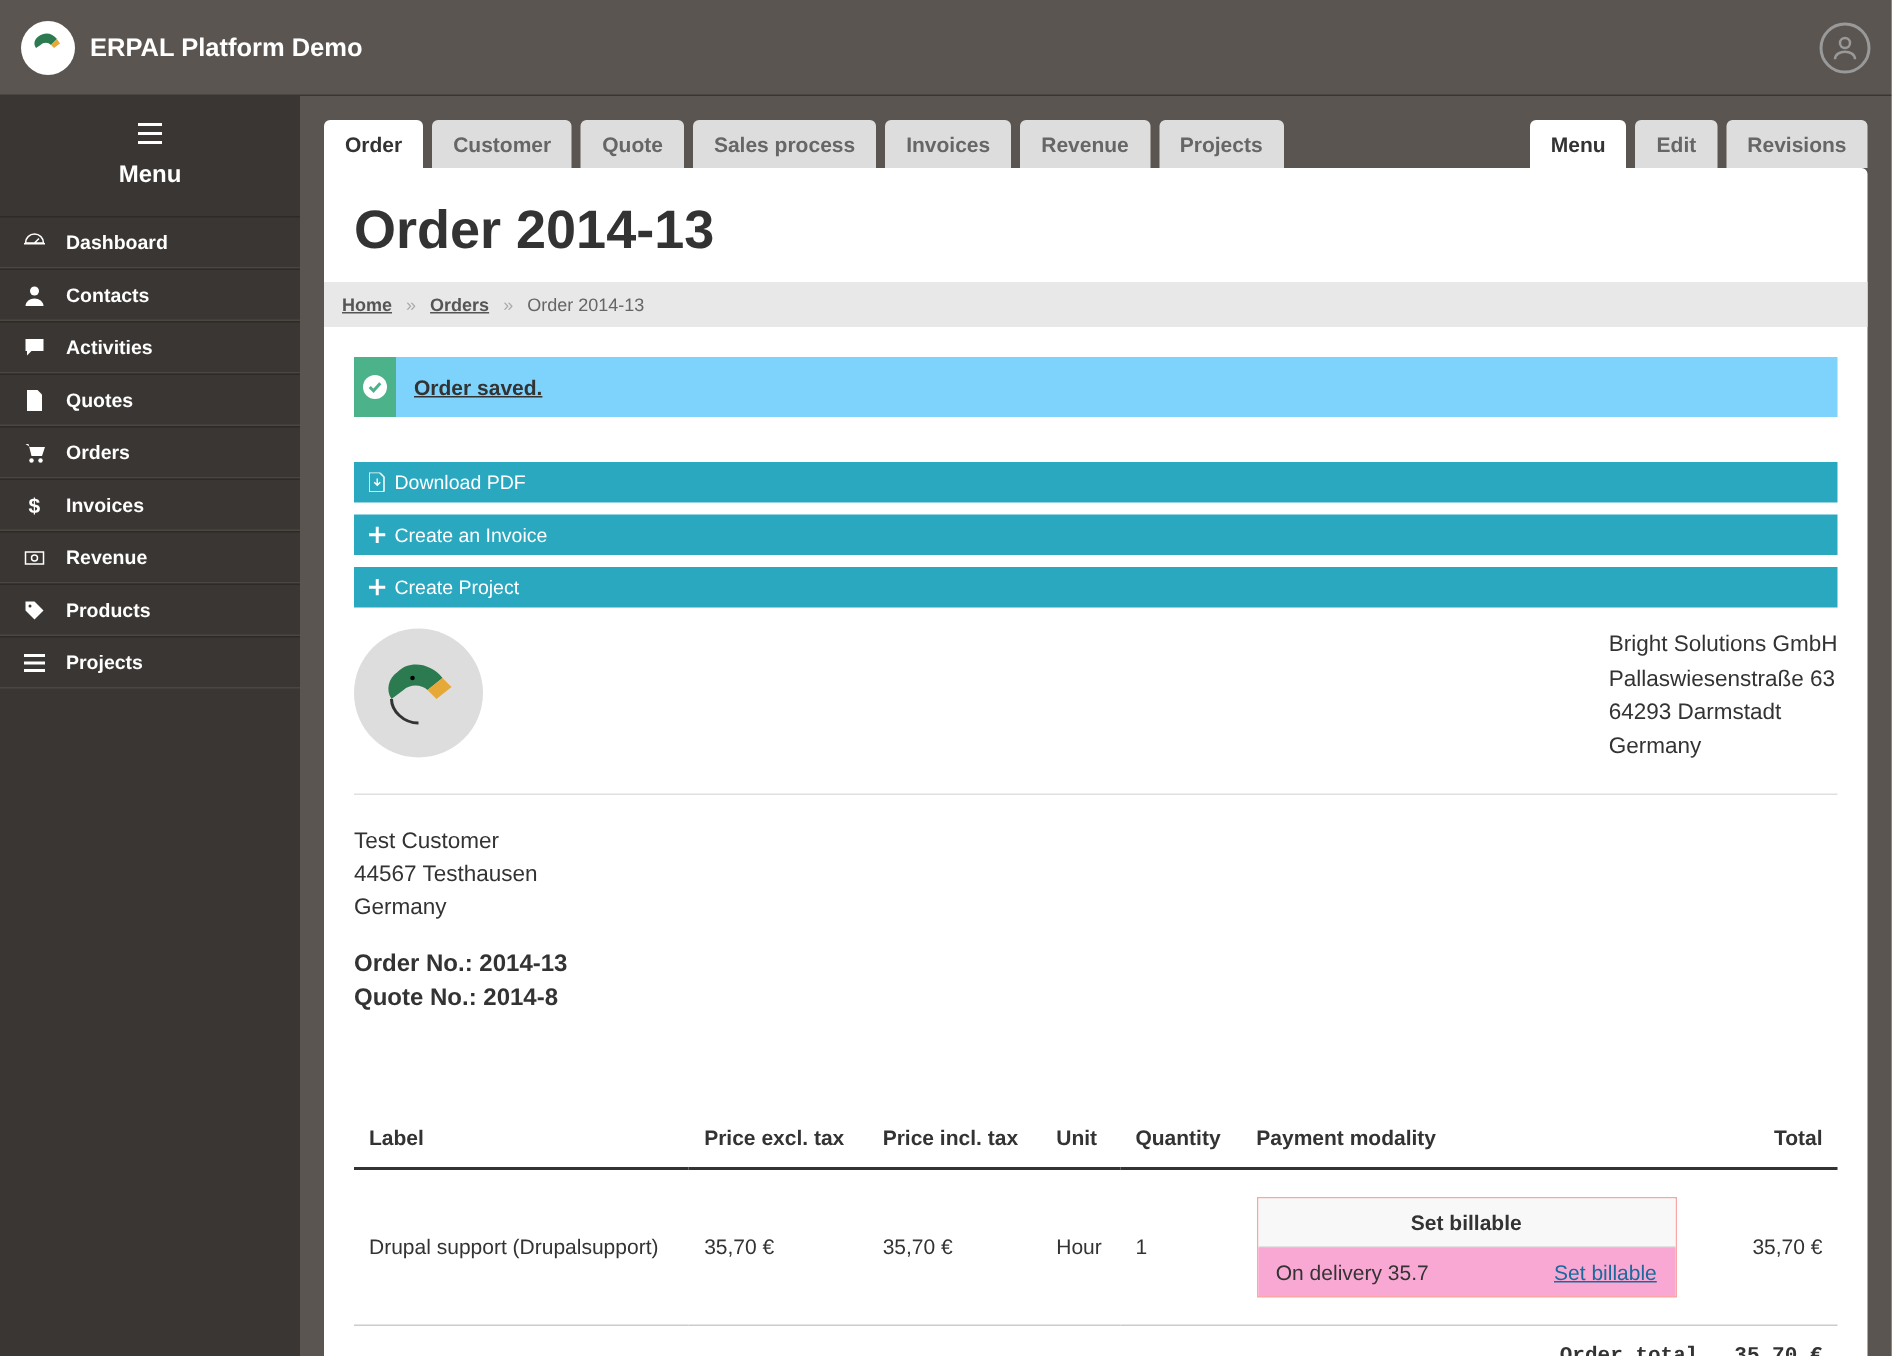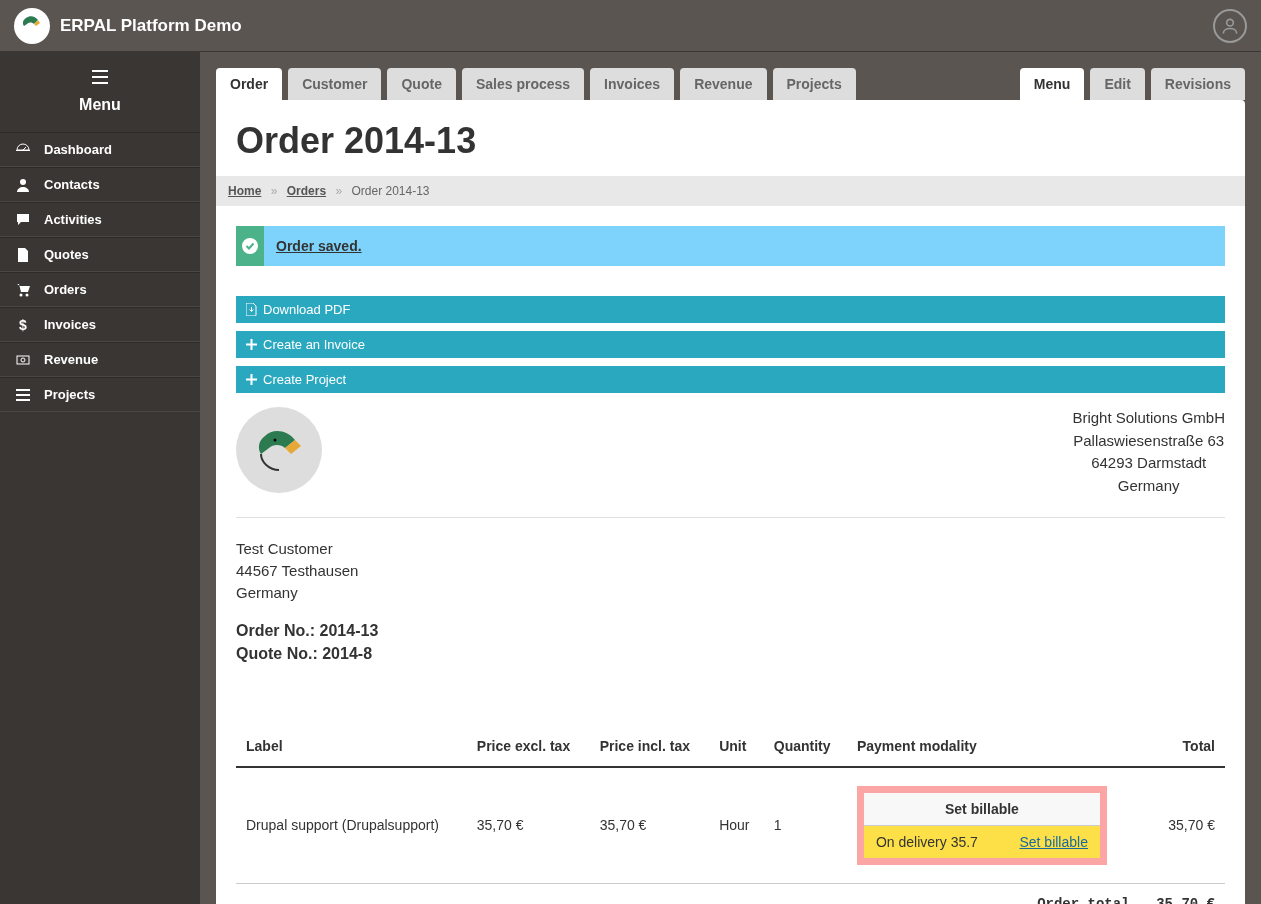--- a/index.html
+++ b/index.html
@@ -1,18 +1,18 @@
 <!DOCTYPE html>
 <html><head>
 <meta charset="utf-8">
 <style>
 * { margin: 0; padding: 0; box-sizing: border-box; }
 body { font-family: Arial, Helvetica, sans-serif; font-size: 14px; background: #3a3633; color: #333; }
 
-.topbar { background: #5a5550; height: 52px; display: flex; align-items: center; padding: 0 14px; border-bottom: 1px solid #3a3633; }
+.topbar { background: #5a5550; height: 64px; display: flex; align-items: center; padding: 0 14px; border-bottom: 1px solid #3a3633; }
 .logo-wrap { display: flex; align-items: center; gap: 10px; }
 .logo-circle { width: 36px; height: 36px; border-radius: 50%; background: #fff; display: flex; align-items: center; justify-content: center; }
 .site-title { color: #fff; font-weight: bold; font-size: 17px; }
 .topbar-spacer { flex: 1; }
 .user-icon-circle { width: 34px; height: 34px; border-radius: 50%; border: 2px solid #999; display: flex; align-items: center; justify-content: center; color: #999; }
 
 .layout { display: flex; min-height: calc(100vh - 52px); }
 .sidebar { width: 200px; background: #3a3633; color: #fff; }
 .menu-header { display: flex; align-items: center; gap: 12px; padding: 18px 16px; font-weight: bold; font-size: 16px; flex-direction: column; }
 .menu-list { list-style: none; }
@@ -34,36 +34,36 @@
 .breadcrumb-bar .sep { margin: 0 6px; color: #aaa; }
 
 .msg-bar { display: flex; align-items: center; background: #7dd3fc; border-left: 28px solid #4cb289; padding: 12px; margin-bottom: 30px; position: relative; font-weight: bold; color: #333; text-decoration: underline; }
 .msg-bar .check { position: absolute; left: -22px; color: #fff; width: 16px; height: 16px; }
 
 .action-row { display: flex; gap: 8px; margin-bottom: 14px; flex-direction: column; }
 .action-btn { background: #2aa8c0; color: #fff; border: none; padding: 6px 10px; font-size: 13px; cursor: pointer; display: inline-flex; align-items: center; gap: 6px; }
 
 .header-block { display: flex; margin-bottom: 20px; }
 .company-logo { width: 86px; height: 86px; border-radius: 50%; background: #ddd; display: flex; align-items: center; justify-content: center; }
-.company-address { margin-left: auto; text-align: center; color: #333; font-size: 15px; line-height: 1.5; }
+.company-address { margin-left: auto; text-align: left; color: #333; font-size: 15px; line-height: 1.5; }
 
 .divider { border: none; border-top: 1px solid #e0e0e0; margin: 20px 0; }
 
 .date-line { text-align: right; font-size: 16px; margin-bottom: 20px; }
 .customer-block { font-size: 15px; line-height: 1.45; margin-bottom: 16px; }
 .order-meta { font-size: 16px; line-height: 1.45; margin-bottom: 60px; font-weight: bold; }
 
 .items-table { width: 100%; border-collapse: collapse; }
 .items-table th { text-align: left; font-weight: bold; padding: 12px 10px; border-bottom: 2px solid #333; font-size: 14px; }
 .items-table td { padding: 18px 10px; border-bottom: 1px solid #ccc; font-size: 14px; vertical-align: middle; }
 .items-table th:last-child, .items-table td:last-child { text-align: right; }
 
-.pm-box { border: 7px solid #fca5a5; width: 250px; }
+.pm-box { border: 1px solid #fca5a5; width: 280px; }
 .pm-head { text-align: center; font-weight: bold; padding: 8px; border-bottom: 1px solid #ccc; background: #f8f8f8; }
-.pm-row { display: flex; padding: 8px 12px; background: #fde047; }
+.pm-row { display: flex; padding: 8px 12px; background: #f9a8d4; }
 .pm-row .pm-left { flex: 1; }
 .pm-link { color: #1a6a9c; text-decoration: underline; cursor: pointer; }
 
 .total-row td { font-weight: bold; border: none; padding-top: 12px; font-family: Liberation Mono, monospace; }
 
 svg { display: block; }
 </style>
 </head>
 <body>
 
@@ -152,20 +152,29 @@
           <span>Invoices</span>
         </li>
         <li class="menu-item">
           <span class="icon">
             <svg width="14" height="14" viewBox="0 0 14 14" fill="none" stroke="#fff" stroke-width="1">
               <rect x="1" y="3" width="12" height="8"></rect>
               <circle cx="7" cy="7" r="2"></circle>
             </svg>
           </span>
           <span>Revenue</span>
+        </li>
+        <li class="menu-item">
+          <span class="icon">
+            <svg width="14" height="14" viewBox="0 0 14 14" fill="#fff">
+              <path d="M1 1h6l6 6-6 6-6-6z"></path>
+              <circle cx="4" cy="4" r="1" fill="#3a3633"></circle>
+            </svg>
+          </span>
+          <span>Products</span>
         </li>
         <li class="menu-item">
           <span class="icon">
             <svg width="14" height="14" viewBox="0 0 14 14" fill="#fff">
               <rect y="1" width="14" height="2"></rect>
               <rect y="6" width="14" height="2"></rect>
               <rect y="11" width="14" height="2"></rect>
             </svg>
           </span>
           <span>Projects</span>

